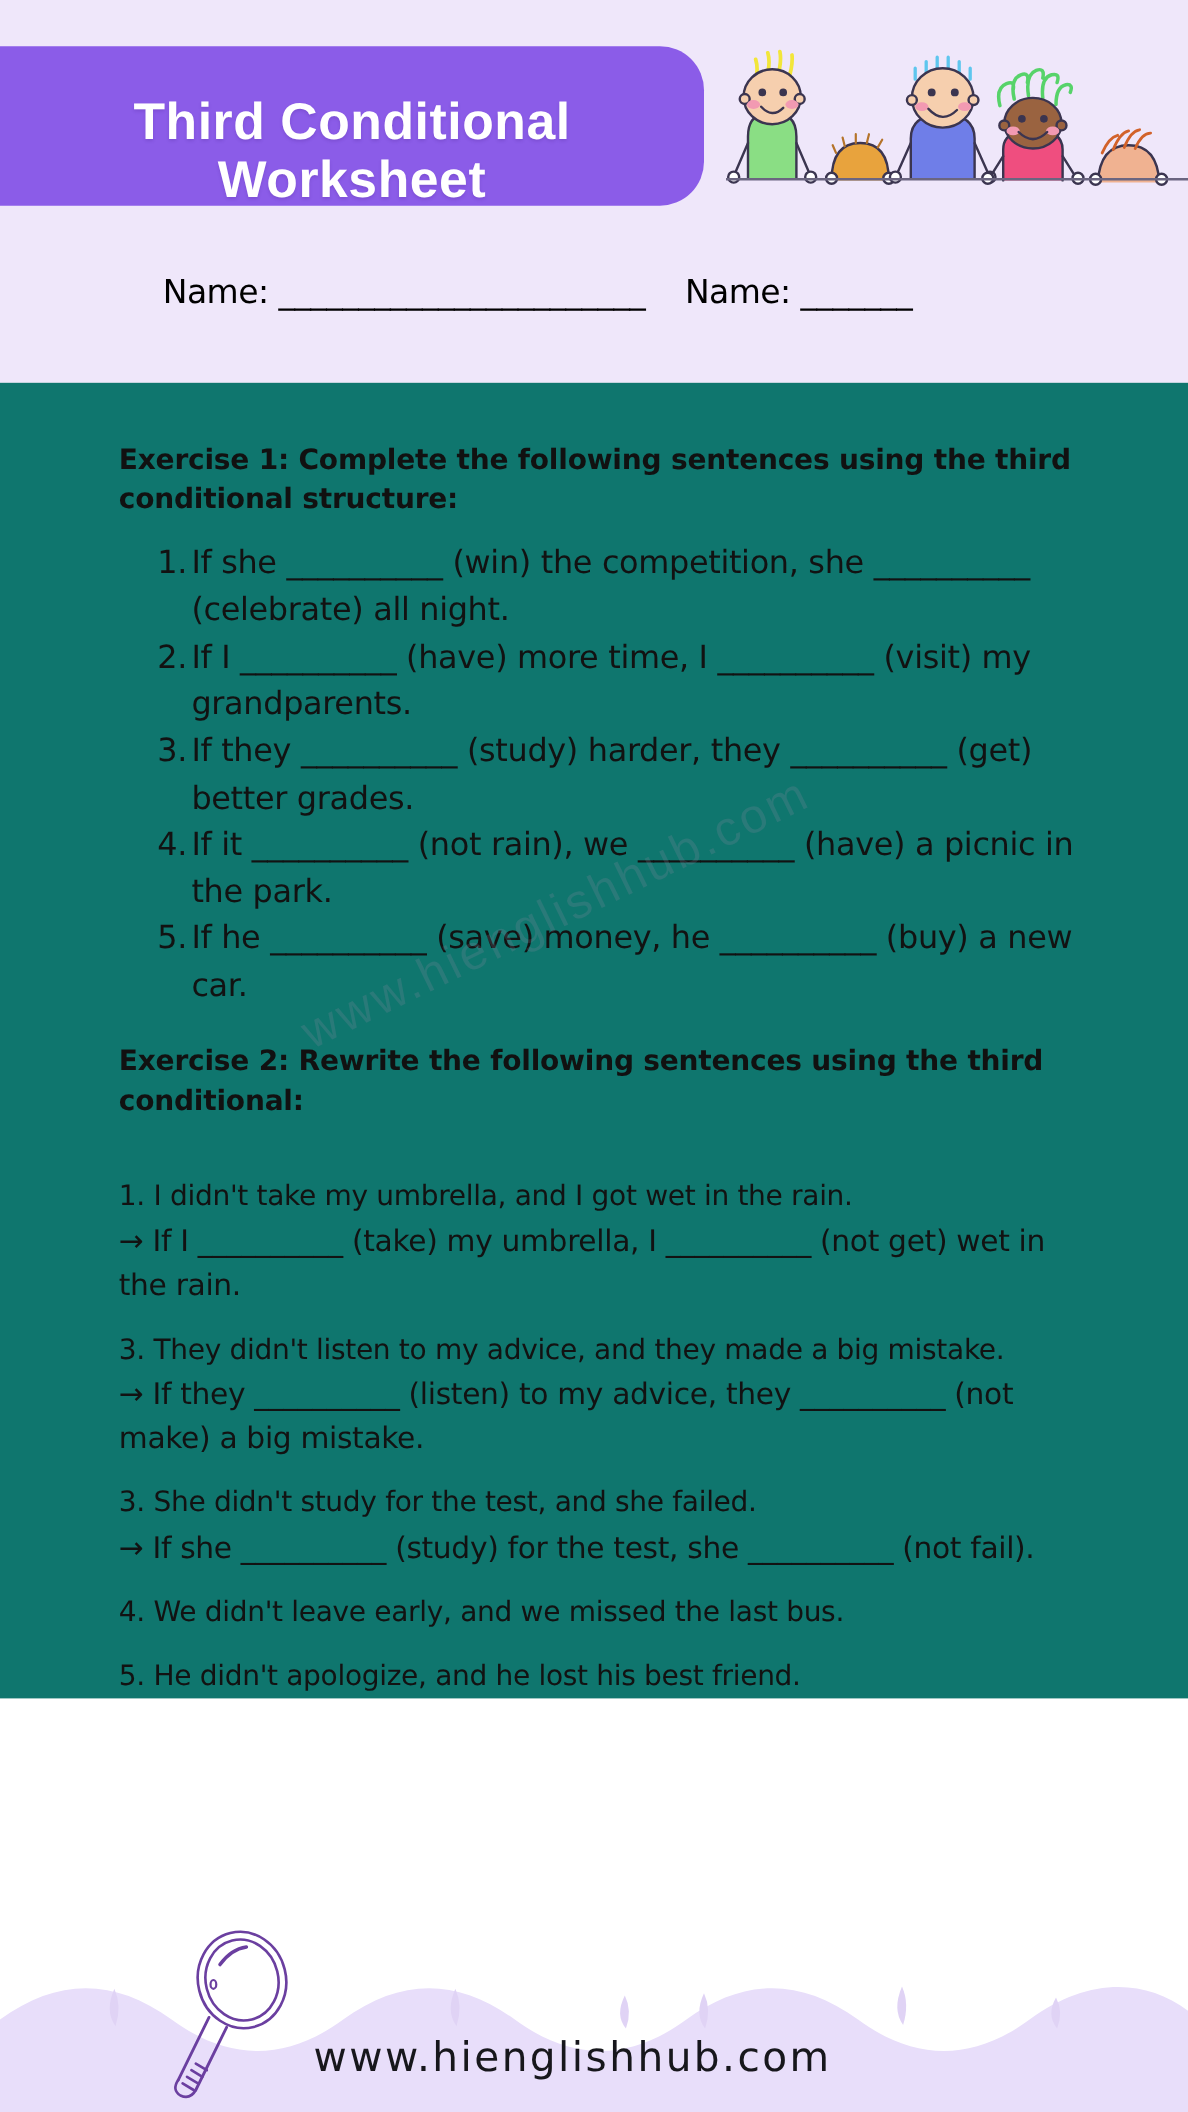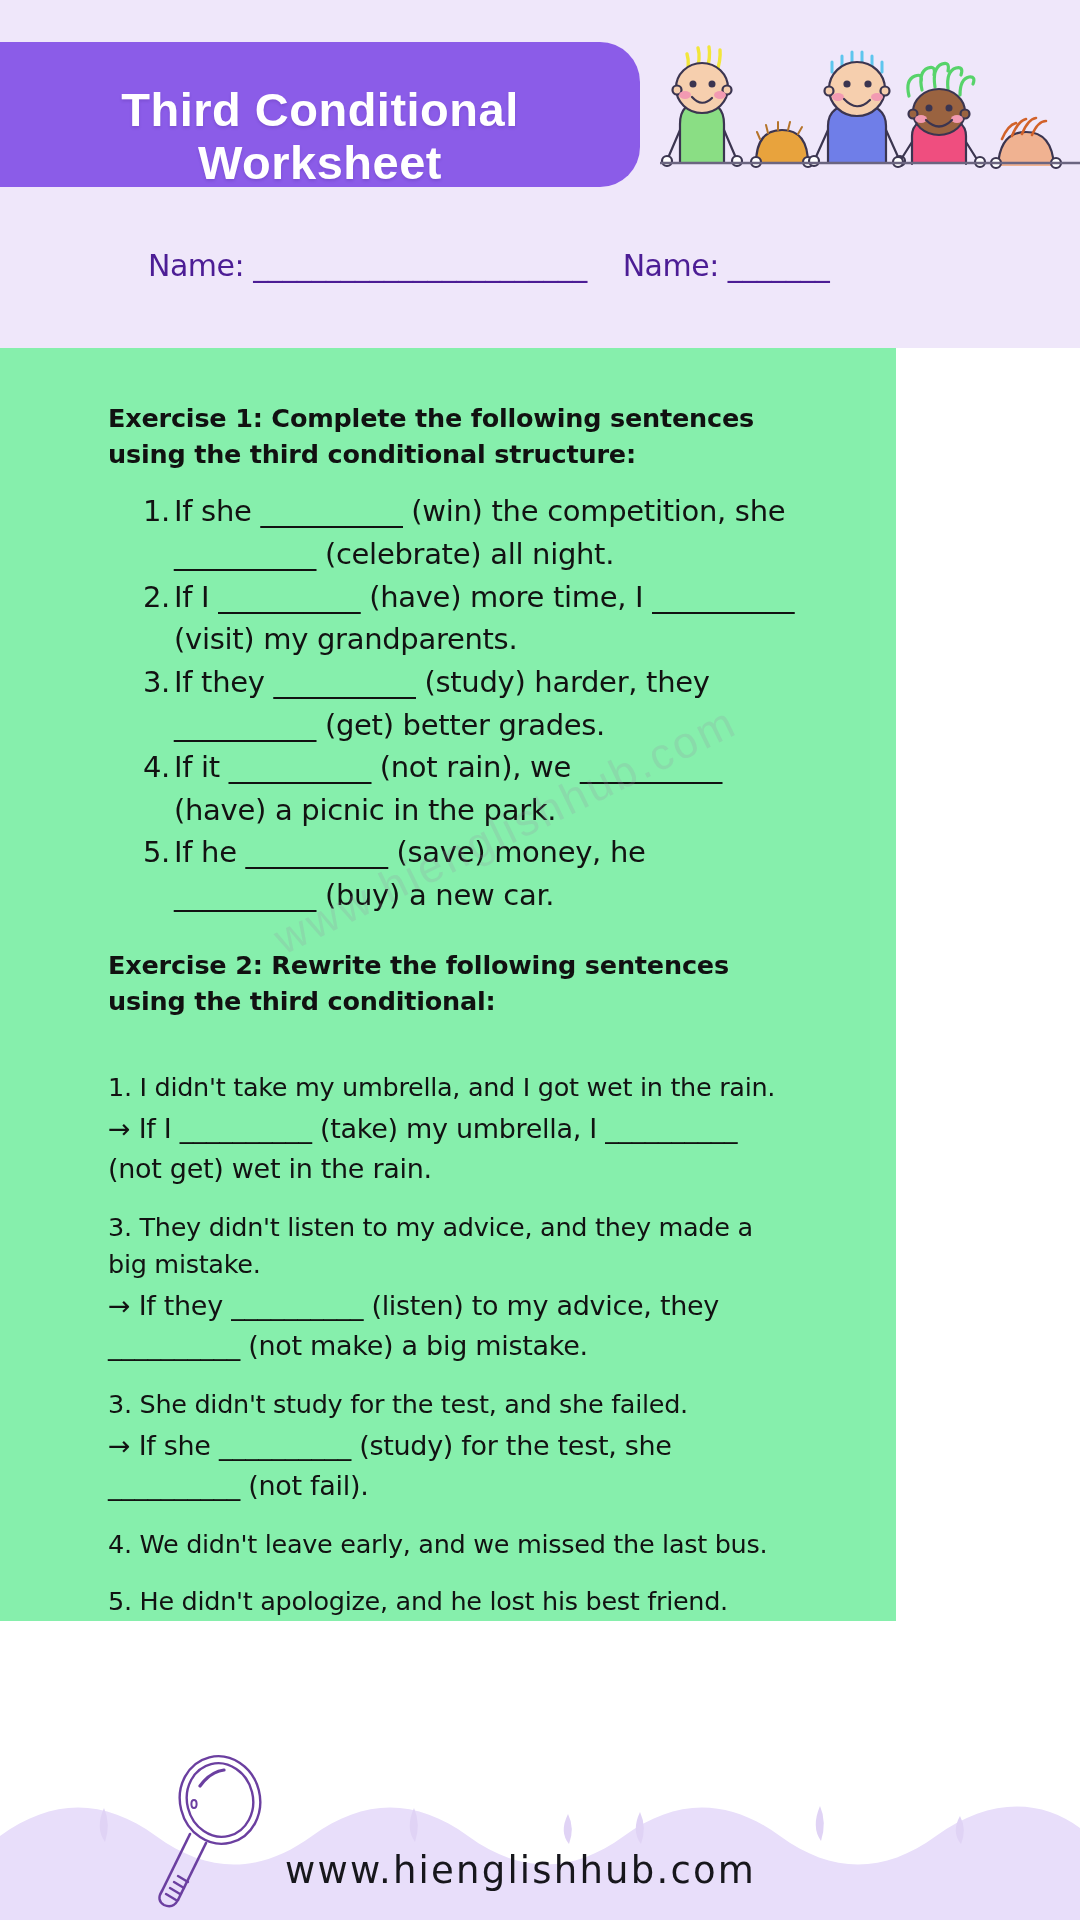--- a/index.html
+++ b/index.html
@@ -59,32 +59,32 @@
   
   .namerow {
     position: absolute;
     left: 0;
     top: 248px;
     width: 1080px;
     display: flex;
     align-items: baseline;
     padding-left: 148px;
     font-size: 30px;
-    color: #4c1d95;
+    color: #000000;
     font-family: "DejaVu Sans", sans-serif;
   }
   .namerow .nm { letter-spacing: -0.5px; white-space: pre; }
   .namerow .gap { display: inline-block; width: 36px; }
 
   
   .sheet {
     position: relative;
-    width: 896px;
+    width: 1080px;
     padding: 52px 100px 0 108px;
-    background: #86efac;
+    background: #0f766e;
   }
 
   .ex-heading {
     font-size: 25.5px;
     font-weight: bold;
     color: #111111;
     line-height: 1.42;
     letter-spacing: -0.2px;
     font-family: "DejaVu Sans", sans-serif;
     margin-bottom: 10px;

